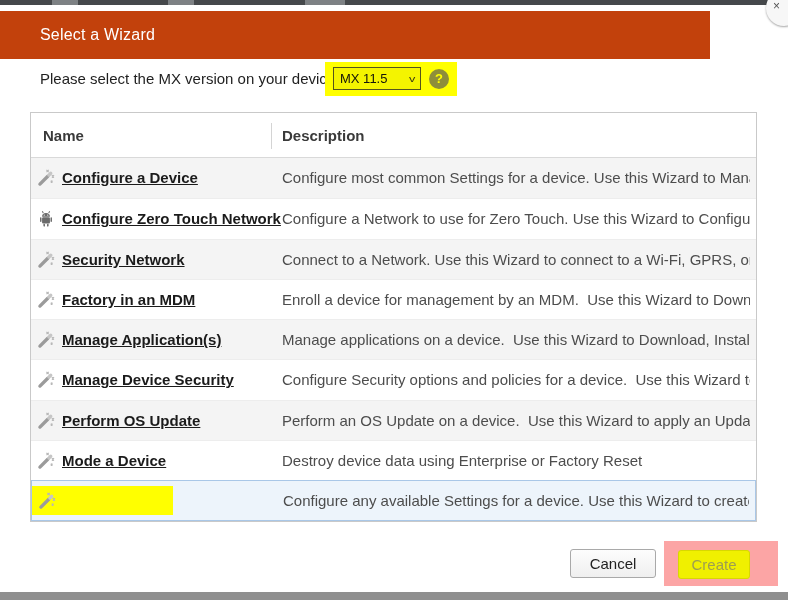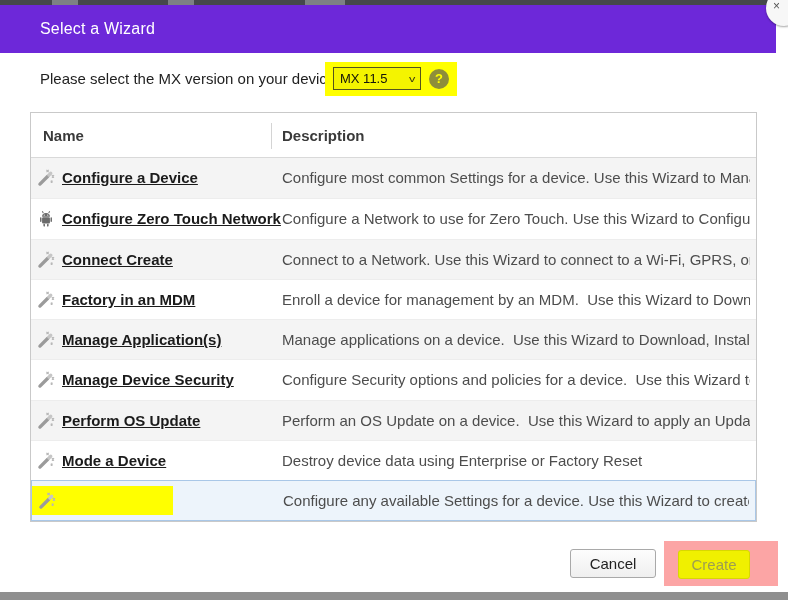--- a/index.html
+++ b/index.html
@@ -5,21 +5,21 @@
   * { margin:0; padding:0; box-sizing:border-box; }
   body { font-family:"Liberation Sans", sans-serif; background:#fff; }
   .screen { position:relative; width:788px; height:601px; background:#fff; overflow:hidden; }
 
   
   .top-strip { position:absolute; left:0; top:0; width:788px; height:5px; background:#45484b; }
   .top-strip .seg { position:absolute; top:0; height:5px; width:26px; background:#7d8184; }
   .top-strip .s1 { left:52px; } .top-strip .s2 { left:168px; } .top-strip .s3 { left:305px; width:40px; }
 
   
-  .titlebar { position:absolute; left:0; top:5px; width:776px; height:48px; background:#6d28d9; }
+  .titlebar { position:absolute; left:0; top:11px; width:710px; height:48px; background:#c2410c; }
   .titlebar .title { position:absolute; left:40px; top:0; line-height:48px; color:#ffffff; font-size:16px; letter-spacing:0.2px; }
 
   .close-circle { position:absolute; top:-10px; right:-14px; width:36px; height:36px; border-radius:50%;
                   background:#f7f7f7; box-shadow:0 1px 2px rgba(0,0,0,.35); z-index:5; }
   .close-circle .x { position:absolute; left:7px; top:9px; font-size:12px; color:#555; }
 
   
   .mx-row { position:absolute; left:0; top:62px; width:788px; height:36px; }
   .mx-label { position:absolute; left:40px; top:8px; font-size:15px; color:#1f1f1f; }
   .hl-mx { position:absolute; left:325px; top:0; width:132px; height:34px; background:#ffff00; }
@@ -146,21 +146,21 @@
             <svg viewBox="0 0 16 16">
               <line x1="2.6" y1="13.4" x2="9.6" y2="6.4" stroke="#9b9b9b" stroke-width="3" stroke-linecap="round"></line>
               <line x1="10.6" y1="5.4" x2="12.2" y2="3.8" stroke="#c6c6c6" stroke-width="3" stroke-linecap="round"></line>
               <g stroke="#b8b8b8" stroke-width="1.1">
                 <path d="M8.4,0.8 l2,2 M10.4,0.8 l-2,2"></path>
                 <path d="M13.2,5.6 l1.9,1.9 M15.1,5.6 l-1.9,1.9"></path>
                 <path d="M12.2,10.4 l1.6,1.6 M13.8,10.4 l-1.6,1.6"></path>
               </g>
             </svg>
           </span>
-    <a class="wname">Connect Create</a>
+    <a class="wname">Security Network</a>
     <span class="cell-desc">Connect to a Network. Use this Wizard to connect to a Wi-Fi, GPRS, or Ethe...</span>
   </div>
 
   <div class="trow">
 
     <span class="icon-wrap">
             <svg viewBox="0 0 16 16">
               <line x1="2.6" y1="13.4" x2="9.6" y2="6.4" stroke="#9b9b9b" stroke-width="3" stroke-linecap="round"></line>
               <line x1="10.6" y1="5.4" x2="12.2" y2="3.8" stroke="#c6c6c6" stroke-width="3" stroke-linecap="round"></line>
               <g stroke="#b8b8b8" stroke-width="1.1">

